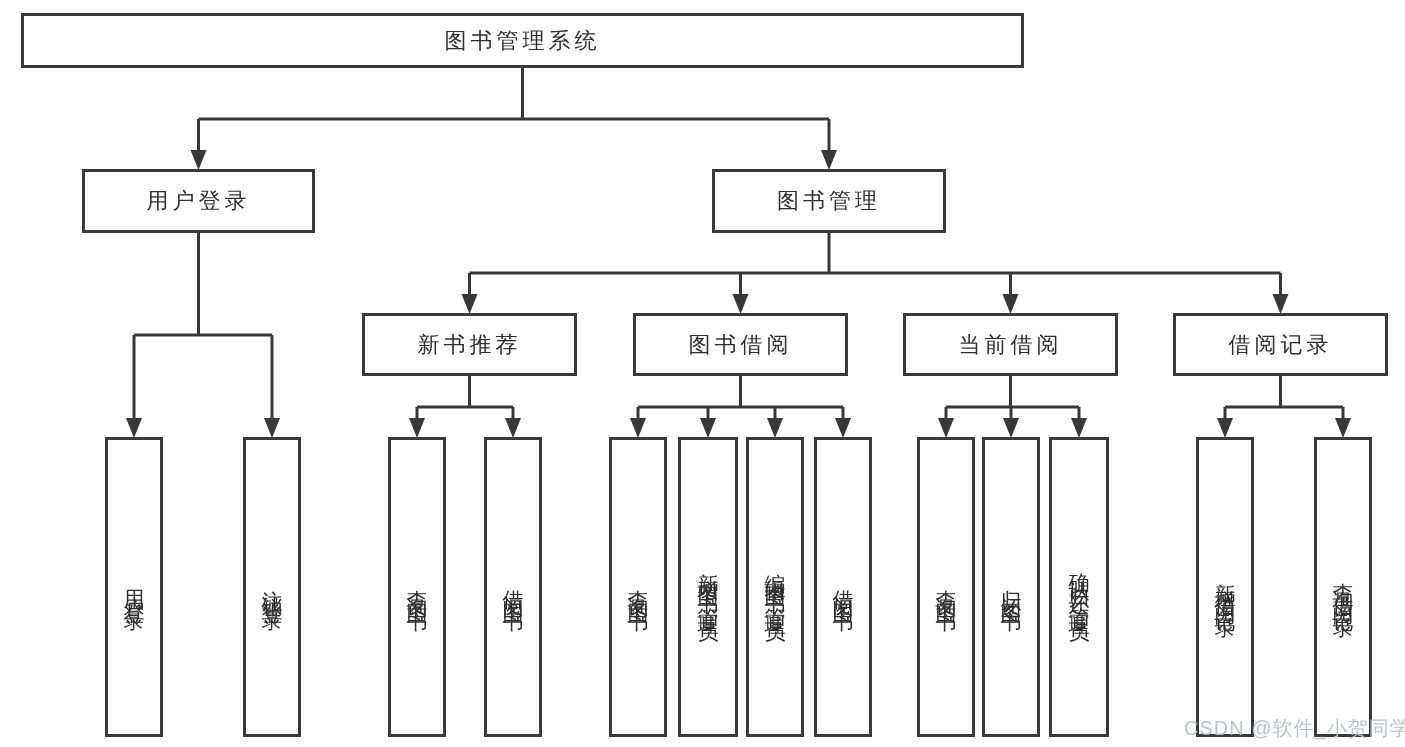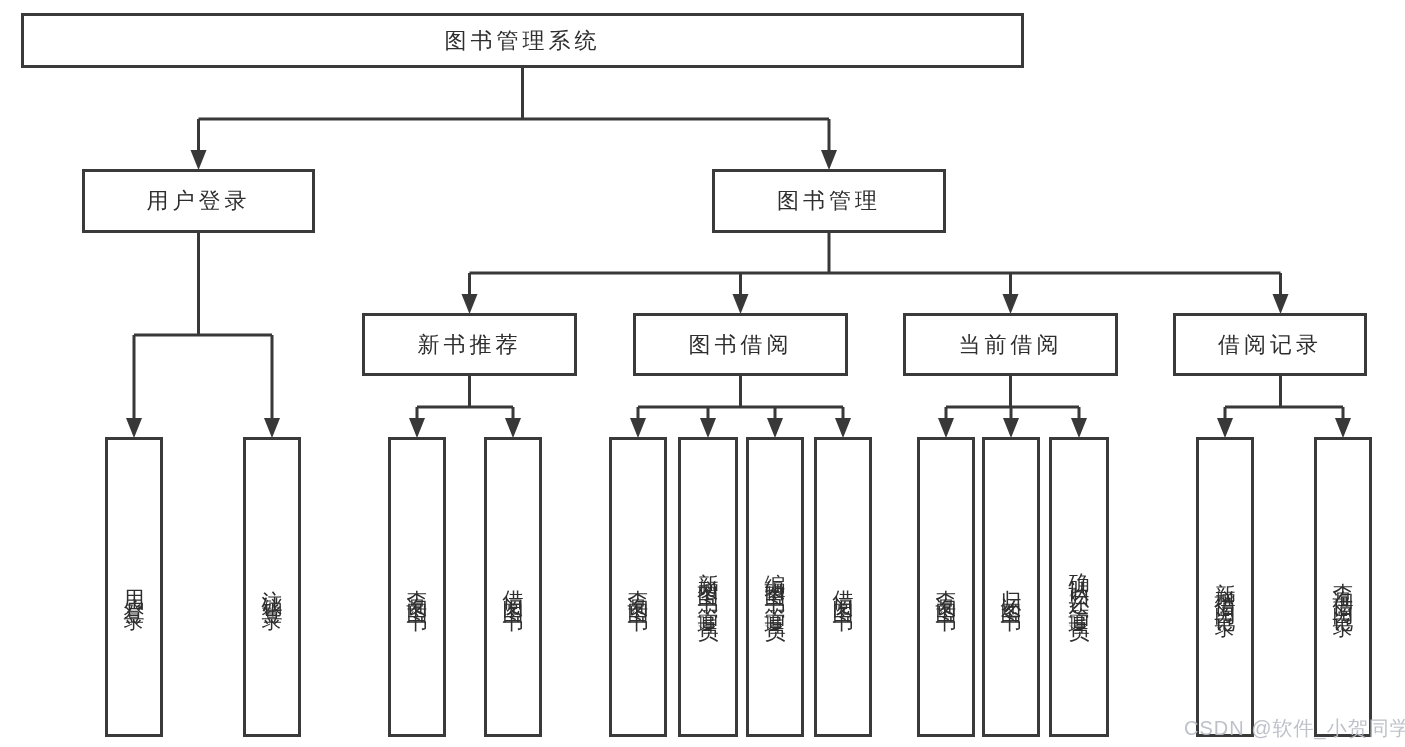--- a/index.html
+++ b/index.html
@@ -42,21 +42,21 @@
     letter-spacing: 7px;
     white-space: normal;
   }
   
   #n-root      { left: 21px;   top: 13px;  width: 1003px; height: 55px; }
   #n-login     { left: 82px;   top: 169px; width: 233px;  height: 64px; }
   #n-mgmt      { left: 712px;  top: 169px; width: 234px;  height: 64px; }
   #n-newbook   { left: 362px;  top: 313px; width: 215px;  height: 63px; text-align: center; }
   #n-borrow    { left: 633px;  top: 313px; width: 215px;  height: 63px; }
   #n-current   { left: 903px;  top: 313px; width: 215px;  height: 63px; }
-  #n-record    { left: 1173px; top: 313px; width: 194px;  height: 63px; }
+  #n-record    { left: 1173px; top: 313px; width: 215px;  height: 63px; }
   #n-l-login   { left: 105px;  top: 437px; width: 58px;   height: 300px; }
   #n-l-logout  { left: 243px;  top: 437px; width: 58px;   height: 300px; }
   #n-l-nb-query  { left: 388px;  top: 437px; width: 58px; height: 300px; }
   #n-l-nb-borrow { left: 484px;  top: 437px; width: 58px; height: 300px; }
   #n-l-b-query   { left: 609px;  top: 437px; width: 58px; height: 300px; }
   #n-l-b-add     { left: 678px;  top: 437px; width: 60px; height: 300px; }
   #n-l-b-edit    { left: 746px;  top: 437px; width: 58px; height: 300px; }
   #n-l-b-borrow  { left: 814px;  top: 437px; width: 58px; height: 300px; }
   #n-l-c-query   { left: 917px;  top: 437px; width: 58px; height: 300px; }
   #n-l-c-return  { left: 982px;  top: 437px; width: 58px; height: 300px; }

